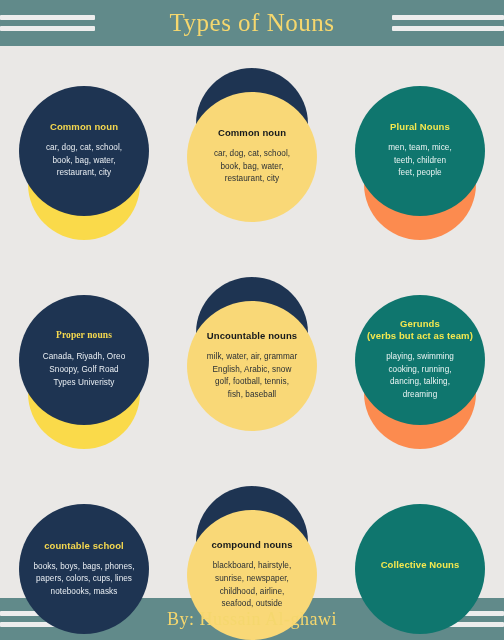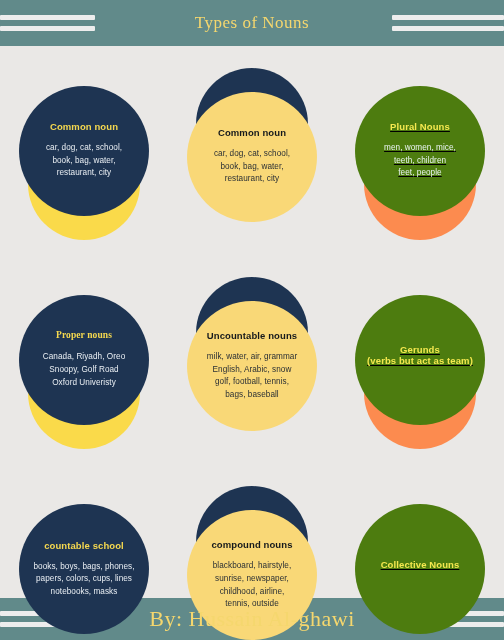--- a/index.html
+++ b/index.html
@@ -22,26 +22,26 @@
     display: flex;
     align-items: center;
     justify-content: center;
   }
   .band-header { top: 0; height: 46px; }
   .band-footer { bottom: 0; height: 42px; }
 
   .band-title {
     font-family: "Liberation Serif", serif;
     color: #f5d76e;
-    font-size: 17px;
+    font-size: 25px;
     letter-spacing: 0.5px;
     white-space: nowrap;
     z-index: 2;
   }
-  .band-footer .band-title { font-size: 22px; }
+  .band-footer .band-title { font-size: 18px; }
 
   
   .rules {
     position: absolute;
     top: 50%;
     transform: translateY(-50%);
     display: flex;
     flex-direction: column;
     gap: 6px;
   }
@@ -127,21 +127,21 @@
 
   
   .theme-navy  .bubble { background: #1e3452; }
   .theme-navy  .bubble-title { color: #f5d84f; }
   .theme-navy  .bubble-body  { color: #e9eef3; }
 
   .theme-yellow .bubble { background: #f9d877; }
   .theme-yellow .bubble-title { color: #15191c; }
   .theme-yellow .bubble-body  { color: #2a2f34; }
 
-  .theme-teal  .bubble { background: #4d7c0f; text-decoration: underline; }
+  .theme-teal  .bubble { background: #0f766e; }
   .theme-teal  .bubble-title { color: #f5e84f; }
   .theme-teal  .bubble-body  { color: #eaf4f3; }
 </style>
 </head>
 <body>
 
 <div class="band band-header">
   <div class="rules rules-left">
     <div class="rule"></div>
     <div class="rule"></div>
@@ -174,55 +174,59 @@
 book, bag, water,
 restaurant, city</div>
         </div>
       </div>
     </div>
     <div class="cell">
       <div class="bubble-wrap theme-teal">
         <div class="accent below" style="background: rgb(252, 139, 79);"></div>
         <div class="bubble">
           <div class="bubble-title" style="white-space: pre-line;">Plural Nouns</div>
-          <div class="bubble-body">men, women, mice,
+          <div class="bubble-body">men, team, mice,
 teeth, children
 feet, people</div>
         </div>
       </div>
     </div>
     <div class="cell">
       <div class="bubble-wrap theme-navy">
         <div class="accent below" style="background: rgb(250, 218, 74);"></div>
         <div class="bubble">
           <div class="bubble-title" style="white-space: pre-line; font-family: Liberation Serif, serif;">Proper nouns</div>
           <div class="bubble-body">Canada, Riyadh, Oreo
 Snoopy, Golf Road
-Oxford Univeristy</div>
+Types Univeristy</div>
         </div>
       </div>
     </div>
     <div class="cell shift-down">
       <div class="bubble-wrap theme-yellow">
         <div class="accent above" style="background: rgb(30, 52, 82);"></div>
         <div class="bubble">
           <div class="bubble-title" style="white-space: pre-line;">Uncountable nouns</div>
           <div class="bubble-body">milk, water, air, grammar
 English, Arabic, snow
 golf, football, tennis,
-bags, baseball</div>
+fish, baseball</div>
         </div>
       </div>
     </div>
     <div class="cell">
       <div class="bubble-wrap theme-teal">
         <div class="accent below" style="background: rgb(252, 139, 79);"></div>
         <div class="bubble">
           <div class="bubble-title" style="white-space: pre-line;">Gerunds
 (verbs but act as team)</div>
+          <div class="bubble-body">playing, swimming
+cooking, running,
+dancing, talking,
+dreaming</div>
         </div>
       </div>
     </div>
     <div class="cell">
       <div class="bubble-wrap theme-navy">
         <div class="accent below" style="background: rgb(250, 218, 74);"></div>
         <div class="bubble">
           <div class="bubble-title" style="white-space: pre-line;">countable school</div>
           <div class="bubble-body">books, boys, bags, phones,
 papers, colors, cups, lines
@@ -231,21 +235,21 @@
       </div>
     </div>
     <div class="cell shift-down">
       <div class="bubble-wrap theme-yellow">
         <div class="accent above" style="background: rgb(30, 52, 82);"></div>
         <div class="bubble">
           <div class="bubble-title" style="white-space: pre-line;">compound nouns</div>
           <div class="bubble-body">blackboard, hairstyle,
 sunrise, newspaper,
 childhood, airline,
-tennis, outside</div>
+seafood, outside</div>
         </div>
       </div>
     </div>
     <div class="cell">
       <div class="bubble-wrap theme-teal">
         <div class="accent below" style="background: rgb(252, 139, 79);"></div>
         <div class="bubble">
           <div class="bubble-title" style="white-space: pre-line;">Collective Nouns</div>
         </div>
       </div>

